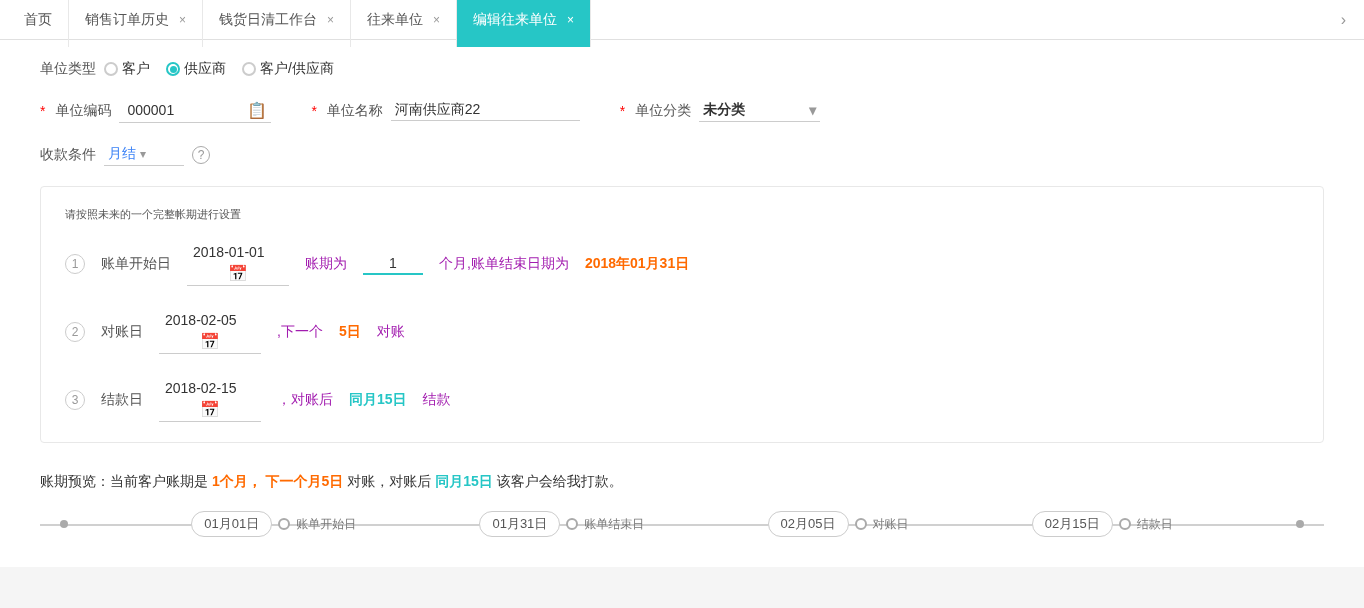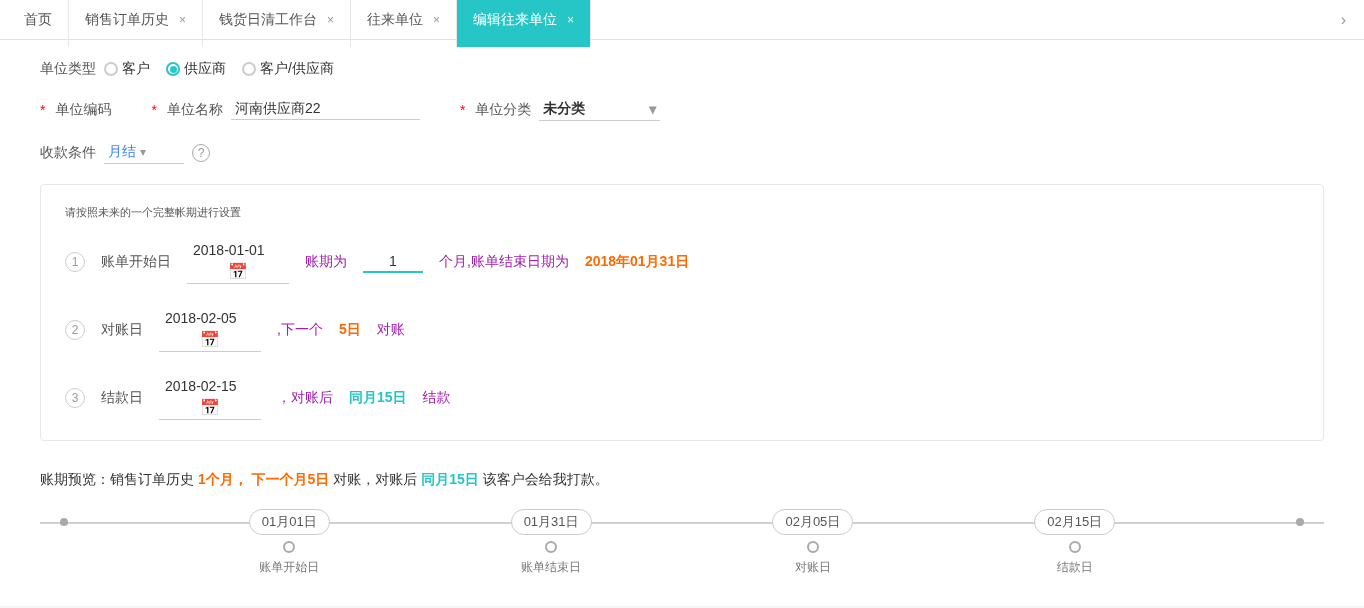--- a/index.html
+++ b/index.html
@@ -210,21 +210,21 @@
       background: #d0d0d0;
     }
     .timeline-nodes {
       display: flex;
       justify-content: space-between;
       width: 100%;
       position: relative;
     }
     .timeline-node {
       display: flex;
-      flex-direction: column;
+      flex-direction: row;
       align-items: center;
       gap: 6px;
     }
     .node-circle {
       width: 12px; height: 12px;
       border-radius: 50%;
       border: 2px solid #aaa;
       background: #fff;
       z-index: 1;
     }
@@ -286,20 +286,24 @@
           <span>客户/供应商</span>
         </div>
       </div>
     </div>
   </div>
 
   <div class="form-row">
     <div class="form-item">
       <span class="required-star">*</span>
       <span class="form-label">单位编码</span>
+      <div class="input-with-icon">
+        <input type="text" class="form-input" style="border-bottom: none; color: rgb(51, 51, 51);" value="000001">
+        <span class="calendar-icon">📋</span>
+      </div>
     </div>
     <div class="form-item">
       <span class="required-star">*</span>
       <span class="form-label">单位名称</span>
       <input type="text" class="form-input" style="min-width: 160px;" value="河南供应商22">
     </div>
     <div class="form-item">
       <span class="required-star">*</span>
       <span class="form-label">单位分类</span>
       <div class="category-select">
@@ -356,21 +360,21 @@
         <span class="calendar-icon">📅</span>
       </div>
       <span class="desc-text">，对账后</span>
       <span class="highlight-teal">同月15日</span>
       <span class="desc-text">结款</span>
     </div>
   </div>
 
   <div class="preview-section">
     <div class="preview-text">
-      <span>账期预览：销售订单历史</span>
+      <span>账期预览：当前客户账期是</span>
       <span class="highlight-orange">1个月，</span>
       <span class="highlight-orange">下一个月5日</span>
       <span>对账，对账后</span>
       <span class="highlight-teal">同月15日</span>
       <span>该客户会给我打款。</span>
     </div>
 
     <div style="position:relative; padding: 0 20px;">
       <div class="timeline-line"></div>
       <div class="timeline-nodes">

